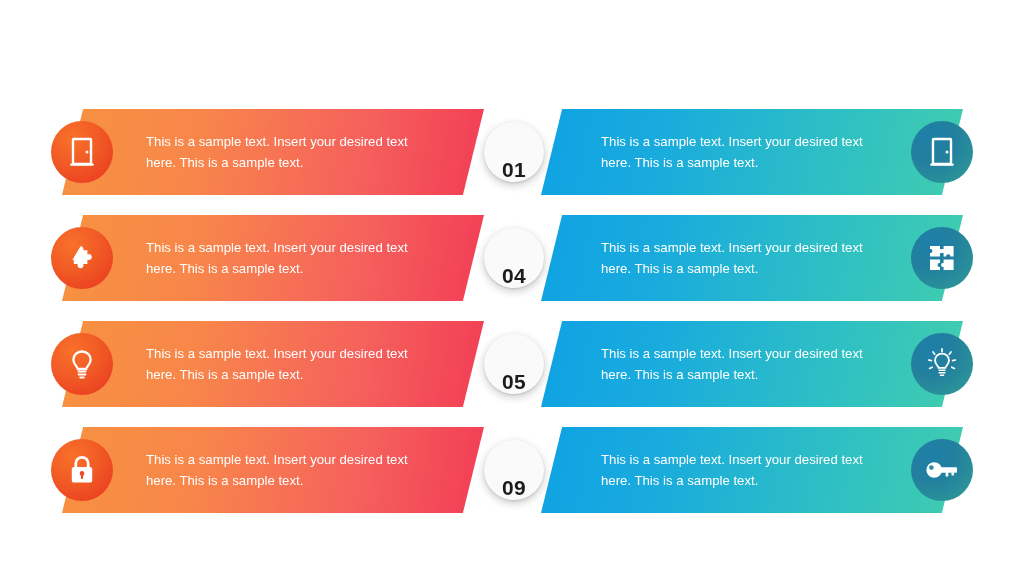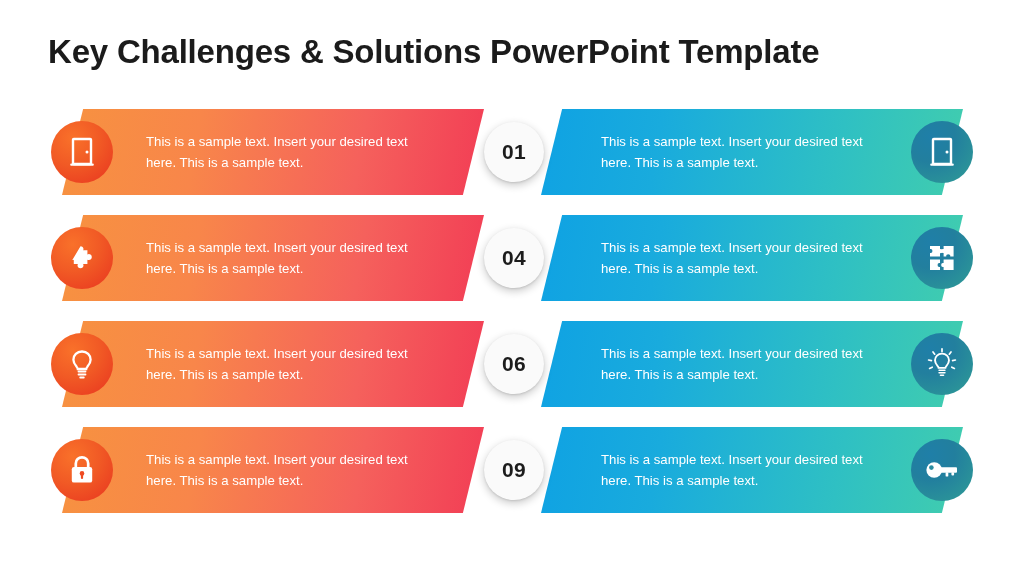--- a/index.html
+++ b/index.html
@@ -120,37 +120,36 @@
     position: absolute;
     left: 484px;
     top: 50%;
     transform: translateY(-50%);
     width: 60px;
     height: 60px;
     border-radius: 50%;
     background: #fafafa;
     box-shadow: 0 3px 9px rgba(0,0,0,0.22), 0 1px 2px rgba(0,0,0,0.10);
     display: flex;
-    align-items: center;
+    align-items: flex-end;
     justify-content: center;
     z-index: 5;
   }
   .num-badge .num-label {
     font-size: 21px;
     font-weight: 700;
     color: #1c1c1c;
     letter-spacing: 0.4px;
   }
 </style>
 </head>
 <body>
 
 <div id="slide">
 
-  <div id="slide-title">Key Challenges &amp; Solutions PowerPoint Template</div>
 
   <div class="row row-1">
 
     <div class="banner-left">
       <div class="banner-text">This is a sample text. Insert your desired text here. This is a sample text.</div>
     </div>
 
     <div class="icon-circle icon-left">
       <svg width="30" height="32" viewBox="0 0 30 32" fill="none">
         <rect x="6" y="3" width="18" height="25" rx="0.8" stroke="#ffffff" stroke-width="2.4" fill="none"></rect>
@@ -218,21 +217,21 @@
     <div class="icon-circle icon-left">
       <svg width="28" height="32" viewBox="0 0 28 32" fill="none">
         <path d="M14 3.5c-5 0-8.6 3.7-8.6 8.2 0 3.1 1.7 5.2 3.1 6.9.7.9 1.2 1.6 1.3 2.4h8.4c.1-.8.6-1.5 1.3-2.4 1.4-1.7 3.1-3.8 3.1-6.9 0-4.5-3.6-8.2-8.6-8.2z" stroke="#ffffff" stroke-width="2.3" fill="none"></path>
         <rect x="9.6" y="22.6" width="8.8" height="1.9" rx="0.9" fill="#ffffff"></rect>
         <rect x="9.6" y="25.6" width="8.8" height="1.9" rx="0.9" fill="#ffffff"></rect>
         <rect x="11.3" y="28.5" width="5.4" height="1.9" rx="0.9" fill="#ffffff"></rect>
       </svg>
     </div>
 
     <div class="num-badge">
-      <span class="num-label">06</span>
+      <span class="num-label">05</span>
     </div>
 
     <div class="banner-right">
       <div class="banner-text">This is a sample text. Insert your desired text here. This is a sample text.</div>
     </div>
 
     <div class="icon-circle icon-right">
       <svg width="34" height="34" viewBox="0 0 34 34" fill="none">
         <g stroke="#ffffff" stroke-width="1.7" stroke-linecap="round">
           <line x1="17" y1="1.8" x2="17" y2="4.6"></line>

